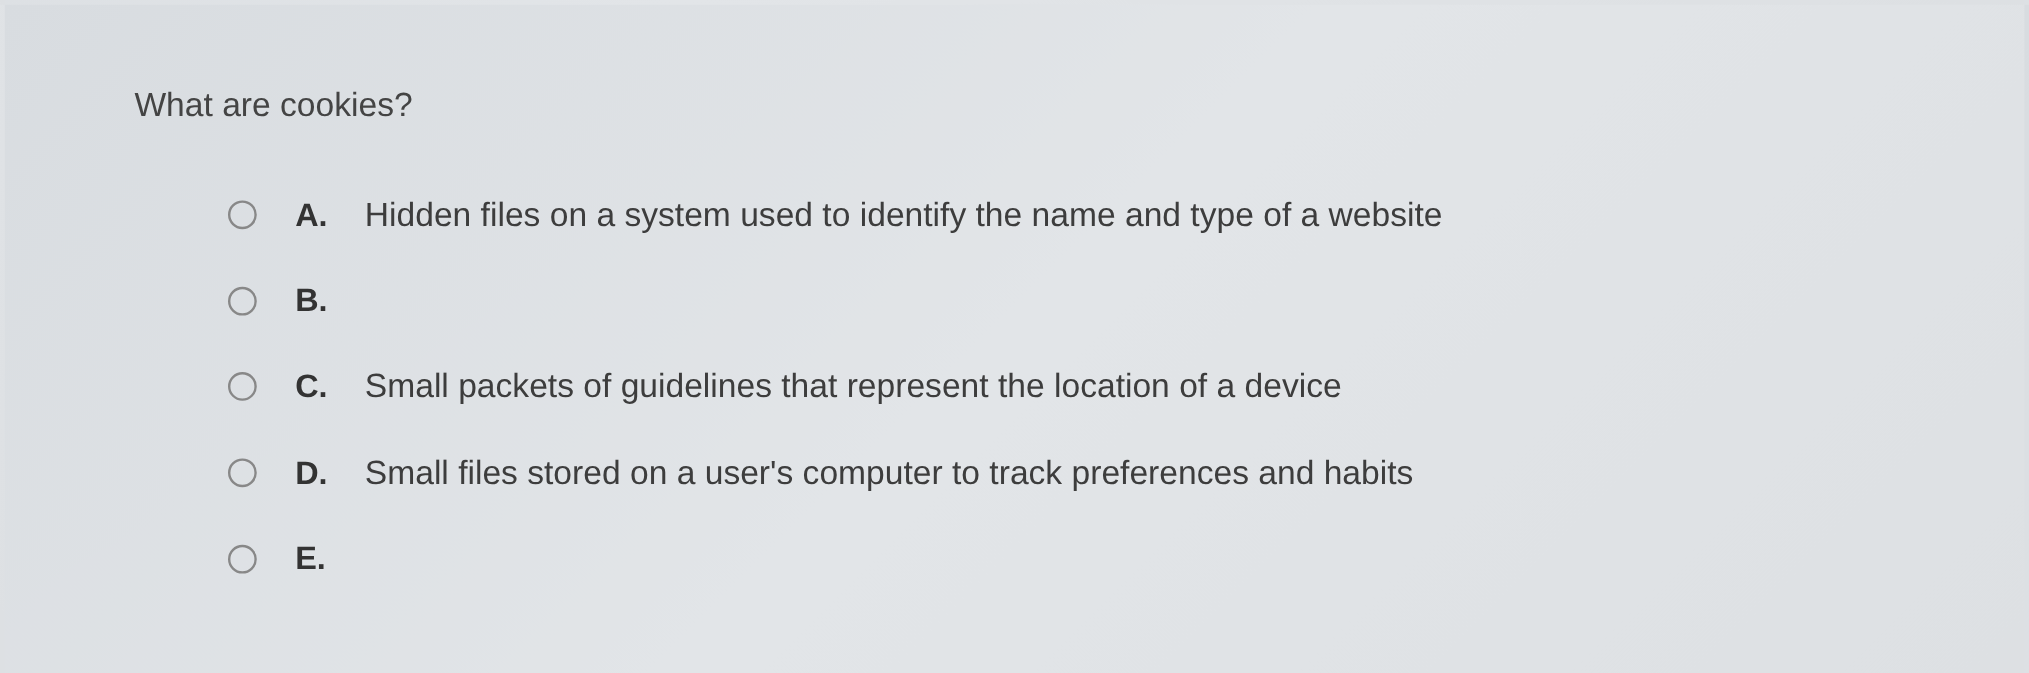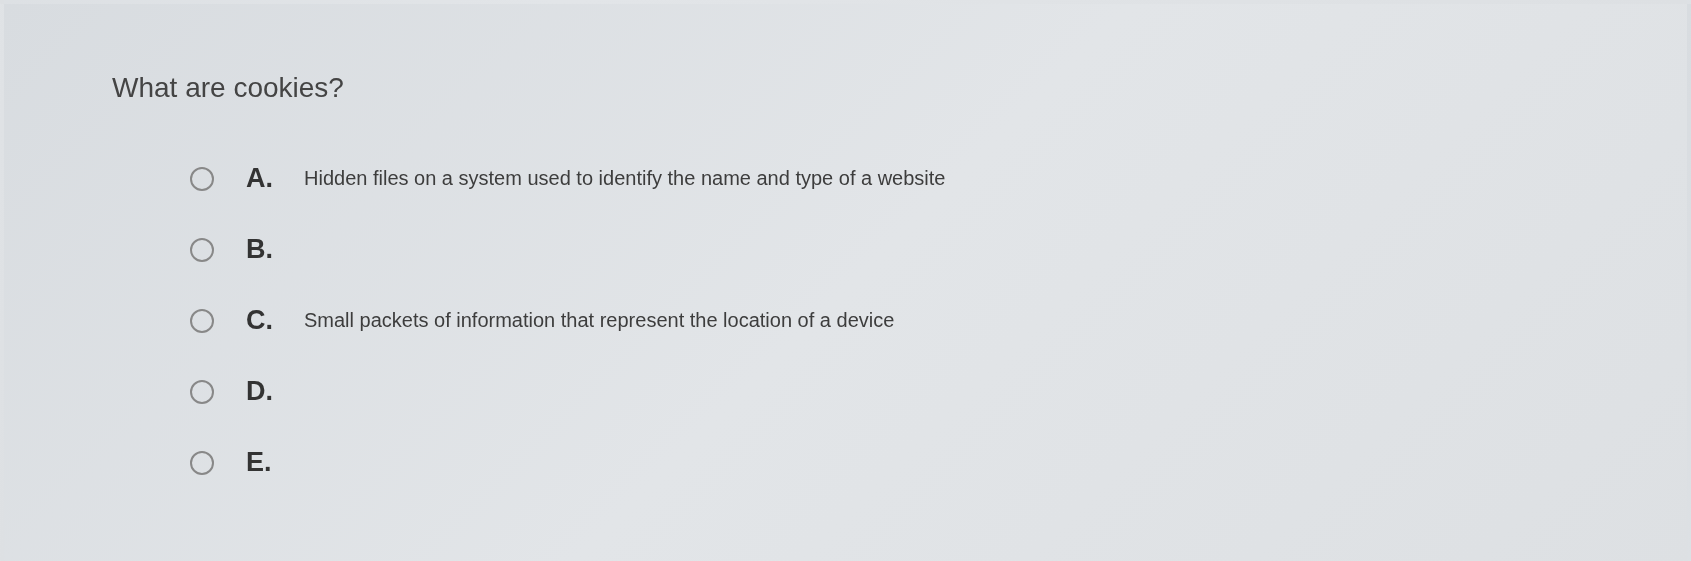--- a/index.html
+++ b/index.html
@@ -41,21 +41,21 @@
       cursor: pointer;
     }
     .option-letter {
       font-size: 27px;
       font-weight: bold;
       color: #333;
       width: 50px;
       flex-shrink: 0;
     }
     .option-text {
-      font-size: 20px;
+      font-size: 28px;
       color: #3d3d3d;
       font-weight: 400;
     }
   </style>
 </head>
 <body>
 
 <div class="question-text">What are cookies?</div>
 
 <div class="options">
@@ -64,23 +64,24 @@
     <div class="option-letter">A.</div>
     <div class="option-text">Hidden files on a system used to identify the name and type of a website</div>
   </div>
   <div class="option-row">
     <div class="radio"></div>
     <div class="option-letter">B.</div>
   </div>
   <div class="option-row">
     <div class="radio"></div>
     <div class="option-letter">C.</div>
-    <div class="option-text">Small packets of information that represent the location of a device</div>
+    <div class="option-text">Small packets of guidelines that represent the location of a device</div>
   </div>
   <div class="option-row">
     <div class="radio"></div>
     <div class="option-letter">D.</div>
+    <div class="option-text">Small files stored on a user's computer to track preferences and habits</div>
   </div>
   <div class="option-row">
     <div class="radio"></div>
     <div class="option-letter">E.</div>
   </div>
 </div>
 
 </body></html>

